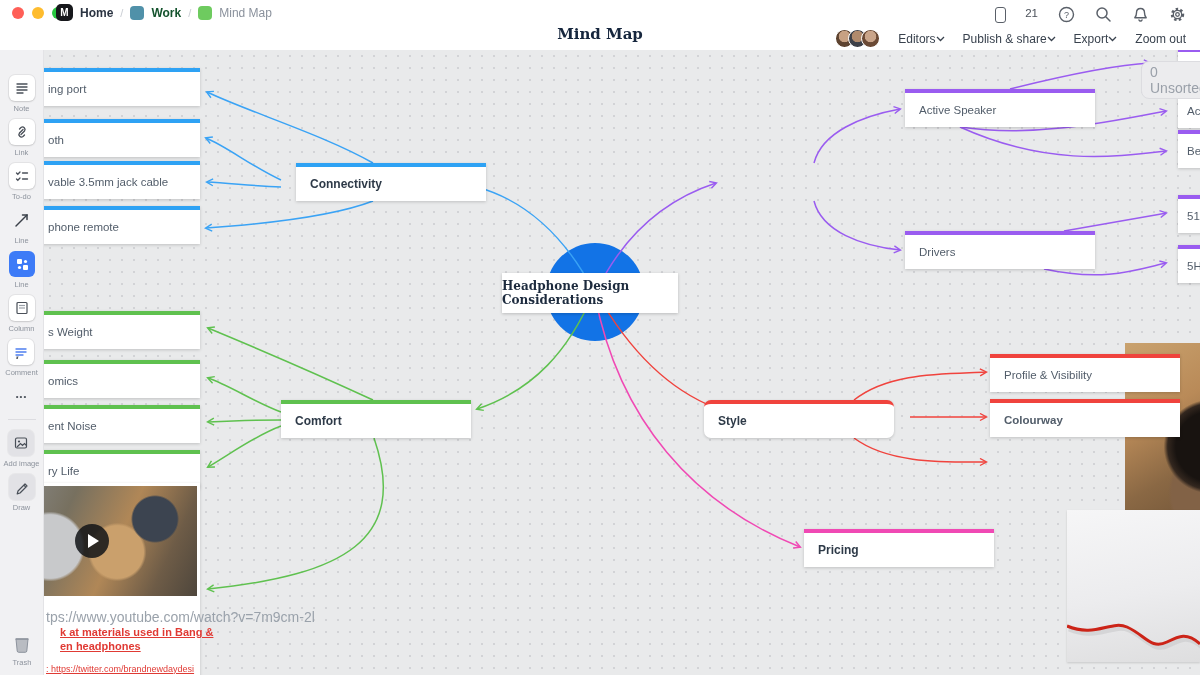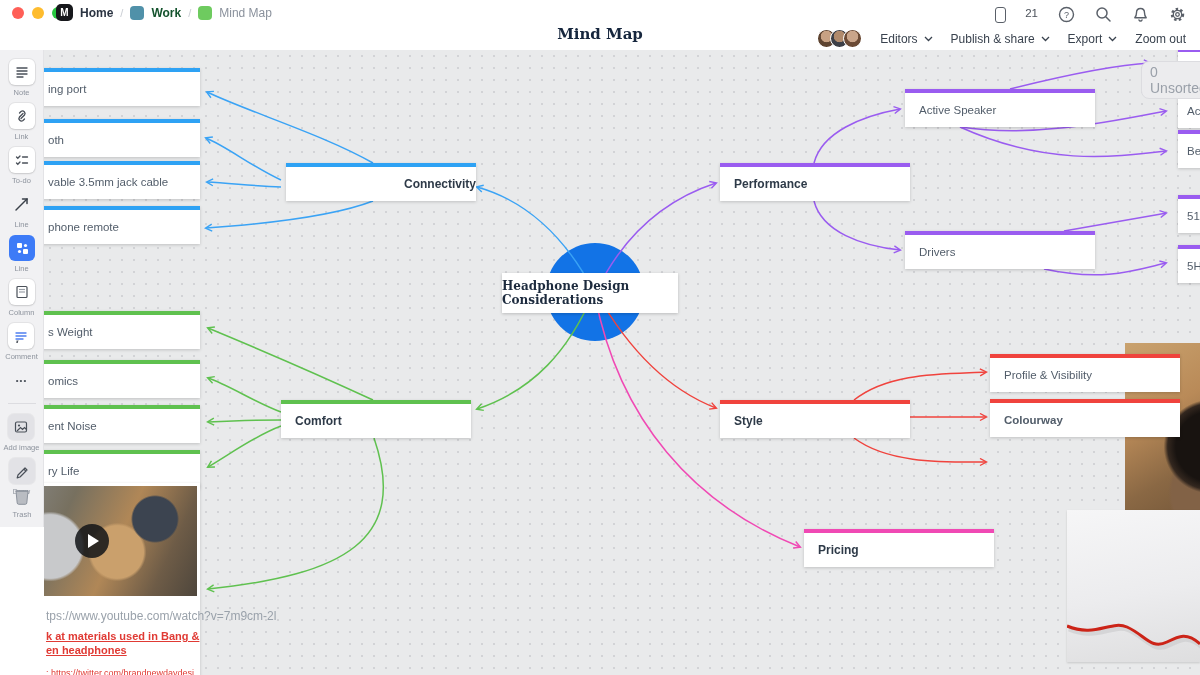--- a/index.html
+++ b/index.html
@@ -27,25 +27,25 @@
   .devrect { width:11px; height:16px; border:1.5px solid #5a6069; border-radius:3px; display:block;}
   .hicon { width:17px; height:17px; display:block; }
   .hicon svg, .ticon svg { display:block; }
   .actions { position:absolute; right:14px; top:29px; display:flex; align-items:center; gap:18px; font-size:12px; color:#39424e; }
   .avatars { display:flex; }
   .avatars span { width:19px; height:19px; border-radius:50%; border:1.5px solid #fff; margin-left:-6px; }
   .avatars span:first-child{ margin-left:0; }
   .av1{background:radial-gradient(circle at 50% 38%, #c7a183 0 40%, #5d4330 45%);}
   .av2{background:radial-gradient(circle at 50% 38%, #b08a6c 0 40%, #3c3f47 45%);}
   .av3{background:radial-gradient(circle at 50% 38%, #caa58a 0 40%, #6b4a35 45%);}
-  .menu-btn { display:flex; align-items:center; gap:6px; cursor:pointer; }
+  .menu-btn { display:flex; align-items:center; gap:0; cursor:pointer; }
   .chev svg{ display:block; }
 
   
-  .sidebar { position:absolute; left:0; top:50px; width:44px; height:477px; background:#f1f1f3; border-right:1px solid #e3e3e6; z-index:15; display:flex; flex-direction:column; align-items:center; padding-top:9px; }
+  .sidebar { position:absolute; left:0; top:50px; width:44px; height:625px; background:#f1f1f3; border-right:1px solid #e3e3e6; z-index:15; display:flex; flex-direction:column; align-items:center; padding-top:25px; }
   .tool { display:flex; flex-direction:column; align-items:center; margin-bottom:6px; cursor:pointer; }
   .tbtn { width:26px; height:26px; border-radius:6px; background:#fff; box-shadow:0 0 0 1px rgba(0,0,0,.05), 0 1px 2px rgba(0,0,0,.12); display:flex; align-items:center; justify-content:center; }
   .tbtn.blue { background:#3d7bf7; box-shadow:none; }
   .tbtn.gray { background:#e2e2e6; box-shadow:0 0 0 1px rgba(0,0,0,.04); }
   .tbtn.flat { background:transparent; box-shadow:none; }
   .tlabel { font-size:7.5px; color:#8d939d; margin-top:3px; }
   .divider { width:28px; height:1px; background:#dcdce0; margin:4px 0 10px; }
   .trash { position:absolute; bottom:8px; left:0; width:44px; display:flex; flex-direction:column; align-items:center; cursor:pointer; }
 
   
@@ -69,22 +69,22 @@
   
   .videocard { position:absolute; left:-60px; top:433px; width:216px; height:242px; background:#fff; box-shadow:0 1px 3px rgba(0,0,0,.18); z-index:3; }
   .vthumb { position:relative; margin:3px; height:110px; background:
       radial-gradient(circle at 80% 30%, #3c4450 0 12%, transparent 13%),
       radial-gradient(circle at 62% 60%, #caa06c 0 18%, transparent 20%),
       radial-gradient(circle at 30% 55%, #c8c9cb 0 20%, transparent 22%),
       linear-gradient(115deg,#8e9196 0%, #77705f 35%, #b08757 60%, #6e5c47 82%, #4e463c 100%); }
   .play { position:absolute; left:50%; top:50%; width:34px; height:34px; margin:-17px 0 0 -17px; border-radius:50%; background:rgba(18,20,24,.85); display:flex; align-items:center; justify-content:center; }
   .play i { display:block; width:0; height:0; border-left:11px solid #fff; border-top:7px solid transparent; border-bottom:7px solid transparent; margin-left:3px; }
   .vtext { padding:10px 8px 0 62px; }
-  .vurl { font-size:12px; color:#9aa2ab; margin-bottom:6px; white-space:nowrap; }
-  .vlink { font-size:11px; font-weight:bold; color:#e03a34; text-decoration:underline; line-height:1.3; white-space:nowrap; }
+  .vurl { font-size:14px; color:#9aa2ab; margin-bottom:0; white-space:nowrap; }
+  .vlink { font-size:11px; font-weight:bold; color:#e03a34; text-decoration:underline; line-height:1.3; white-space:nowrap;margin-left:14px; }
   .vtw { font-size:9px; color:#e03a34; text-decoration:underline; margin-top:10px; white-space:nowrap; }
 
   
   .photo-ear { position:absolute; left:1081px; top:293px; width:119px; height:167px; z-index:1; background:
       radial-gradient(circle at 72% 62%, #181310 0 26%, #33271f 32%, transparent 35%),
       radial-gradient(circle at 85% 90%, #826246 0 30%, transparent 32%),
       linear-gradient(150deg, #c9a26e 0%, #b98a58 38%, #8a6844 68%, #6e5236 100%); }
   .photo-cable { position:absolute; left:1023px; top:460px; width:133px; height:152px; z-index:1; background:linear-gradient(170deg,#f6f6f7 0%, #ececee 55%, #dededf 100%); box-shadow:0 1px 2px rgba(0,0,0,.15); }
 </style>
 </head>
@@ -385,30 +385,27 @@
     <div class="photo-ear"></div>
     <div class="photo-cable">
       <svg width="133" height="152" viewBox="0 0 133 152">
           <path d="M0,116 C28,128 44,110 60,117 C78,125 84,140 100,132 C112,126 120,122 133,134" fill="none" stroke="#c9c9cb" stroke-width="5" opacity="0.6" transform="translate(2,3)"></path>
           <path d="M0,116 C28,128 44,110 60,117 C78,125 84,140 100,132 C112,126 120,122 133,134" fill="none" stroke="#cc2418" stroke-width="3"></path>
         </svg>
     </div>
 
     <div class="center-label">Headphone Design Considerations</div>
 
-    <div class="card topic bt-blue" style="left:242px;top:113px;text-align:right;">
+    <div class="card topic bt-blue" style="left:252px;top:113px;">
         <span class="lbl b">Connectivity</span>
-      </div>
-    <div class="card topic bt-purple" style="left:676px;top:113px;">
-        <span class="lbl b">Performance</span>
       </div>
     <div class="card topic bt-green" style="left:237px;top:350px;">
         <span class="lbl b">Comfort</span>
       </div>
-    <div class="card topic bt-red" style="left:676px;top:350px;">
+    <div class="card topic bt-red" style="left:660px;top:350px;border-radius:7px;">
         <span class="lbl b">Style</span>
       </div>
     <div class="card topic bt-pink" style="left:760px;top:479px;">
         <span class="lbl b">Pricing</span>
       </div>
 
     <div class="card topic bt-purple" style="left:861px;top:39px;">
         <span class="lbl">Active Speaker</span>
       </div>
     <div class="card topic bt-purple" style="left:861px;top:181px;">

